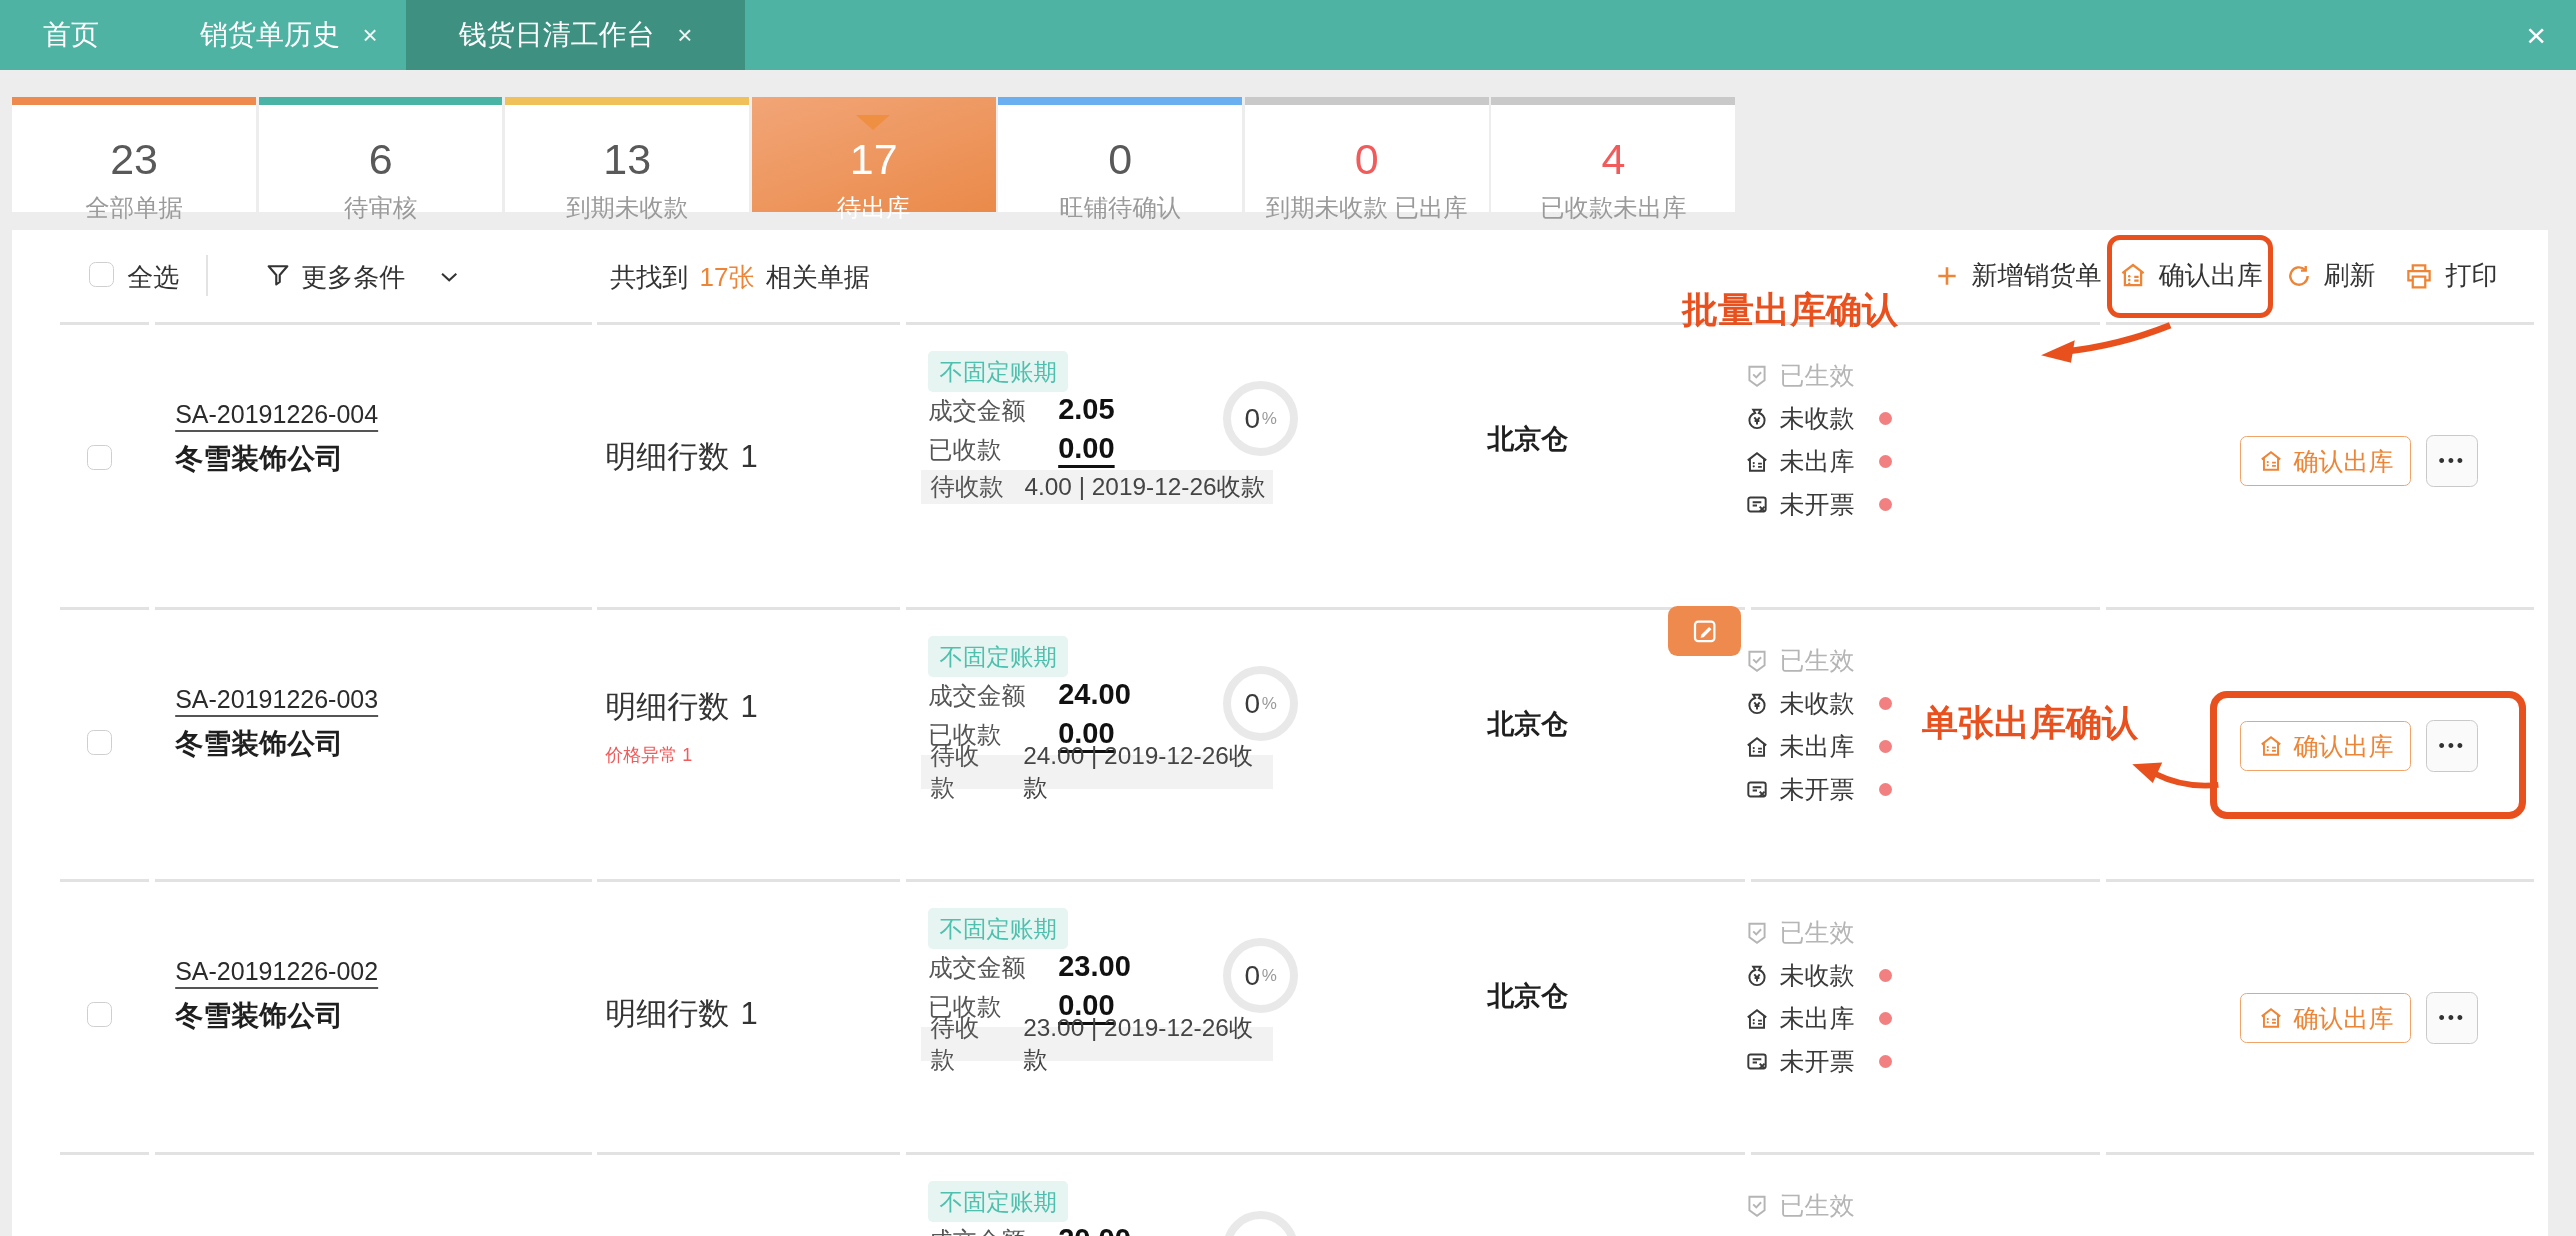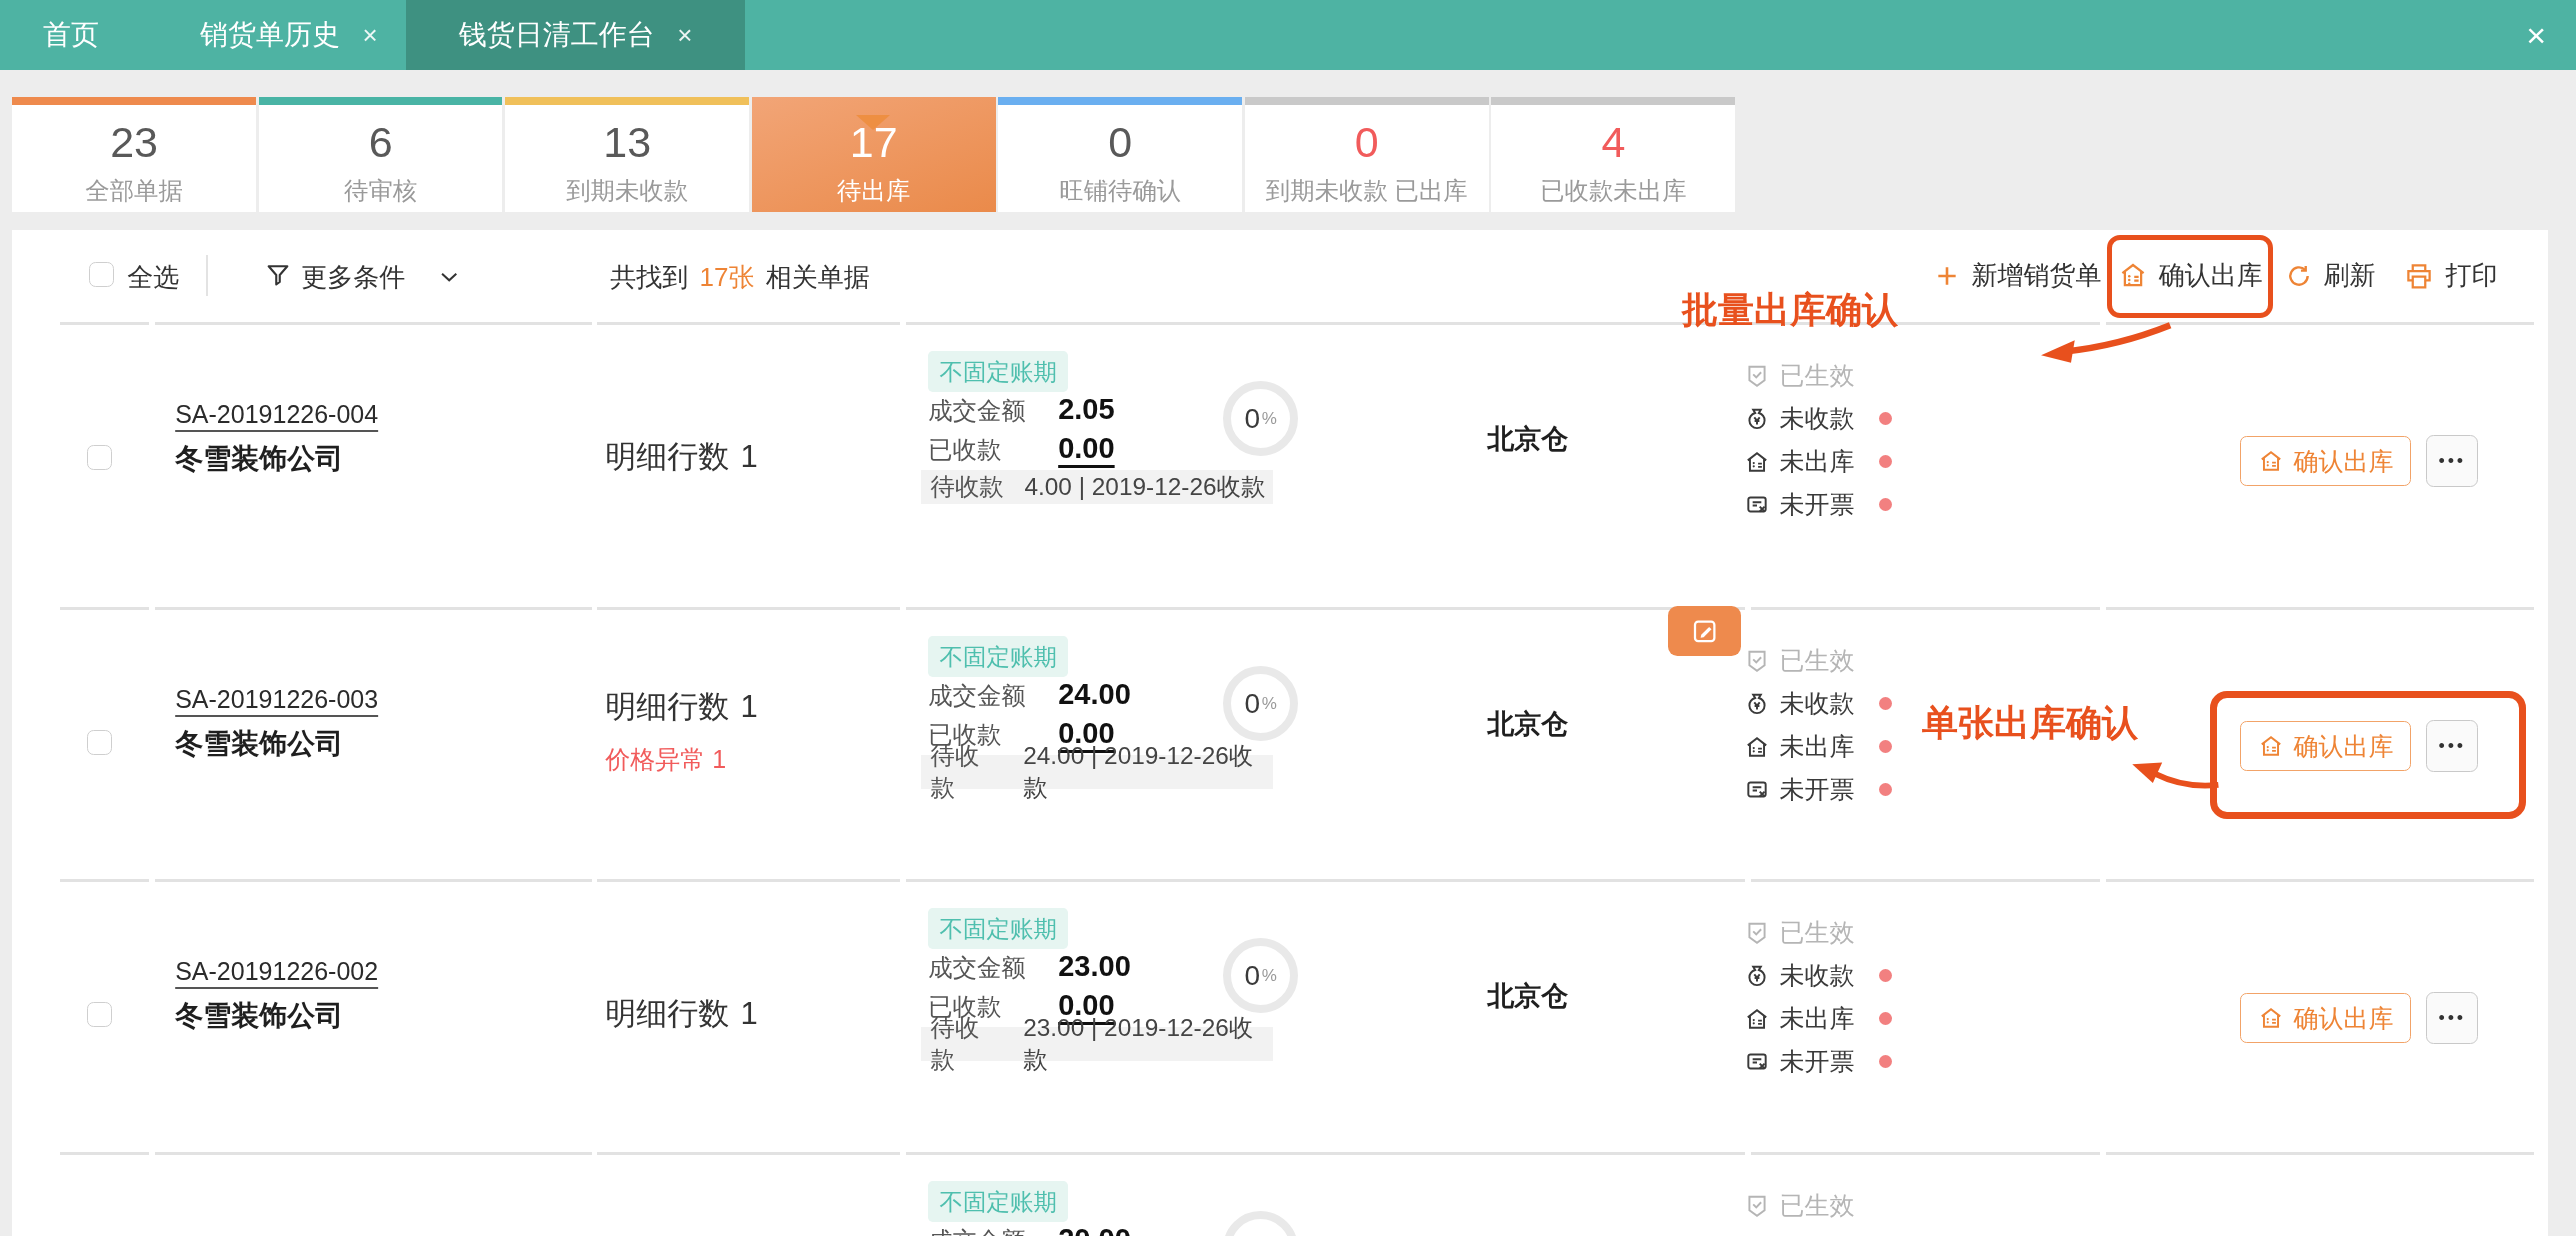--- a/index.html
+++ b/index.html
@@ -10,21 +10,21 @@
   
   .topbar { position:absolute; left:0; top:0; width:2576px; height:70px; background:#4eb3a3; display:flex; align-items:stretch; }
   .tab { display:flex; align-items:center; gap:22.5px; color:#fff; font-size:28px; padding:0 43px; cursor:default; }
   .tab.t2 { margin-left:30px; padding:0 28px; }
   .tab.active { background:#3e9181; padding:0 53px; }
   .tab-x { font-size:26px; opacity:.9; }
   .win-close { position:absolute; right:13px; top:0; height:70px; display:flex; align-items:center; color:#fff; font-size:34px; padding:0 17px; }
 
   
   .cards { position:absolute; left:12.2px; top:97px; width:1723px; height:115px; display:flex; gap:2.8px; }
-  .card { flex:1; background:#fff; display:flex; flex-direction:column; align-items:center; position:relative; padding-top:6px; }
+  .card { flex:1; background:#fff; display:flex; flex-direction:column; align-items:center; position:relative; padding-top:23px; }
   .card .accent { position:absolute; left:0; top:0; width:100%; height:7.5px; }
   .card .num { margin-top:15px; font-size:43px; font-weight:500; color:#595959; }
   .card .lbl { margin-top:7.5px; font-size:24.4px; color:#9a9a9a; white-space:nowrap; }
   .c0 .accent { background:#ee8a4d; } .c1 .accent { background:#49b4a5; } .c2 .accent { background:#f0c05a; }
   .c4 .accent { background:#6aaff0; } .c5 .accent { background:#c9c9c9; } .c6 .accent { background:#c9c9c9; }
   .c5 .num,.c6 .num { color:#f15b5b; }
   .card.active { background:linear-gradient(160deg,#f2a577,#ea8a4a); }
   .card.active .num,.card.active .lbl { color:#fff; }
   .card-pointer { position:absolute; left:856px; top:115px; width:0; height:0; border-left:17px solid transparent; border-right:17px solid transparent; border-top:15px solid #ee8f42; }
 
@@ -58,21 +58,21 @@
 
   
   .row { position:absolute; left:12.2px; width:2536px; }
   .row > * { position:absolute; }
   .r-cb { left:75px; top:120px; }
   .r-link { left:163px; top:75px; font-size:25px; color:#2b2b2b; text-decoration:underline; text-underline-offset:6.6px; text-decoration-color:#555; }
   .r-company { left:163px; top:115px; font-size:28px; font-weight:700; color:#1f1f1f; }
   .r-detail { left:593px; top:111px; font-size:31px; }
   .r-detail.up { top:76px; }
   .r-detail b { font-weight:400; margin-left:11.3px; }
-  .r-warn { left:593px; top:133px; font-size:25px; color:#f15b5b; }
+  .r-warn { left:593px; top:133px; font-size:18px; color:#f15b5b; }
   .r-badge { left:916px; top:26px; font-size:23.5px; color:#4fbfae; background:#e6f5f1; padding:4.7px 11.3px; border-radius:4.7px; }
   .amt { font-size:24.4px; color:#555; display:flex; align-items:baseline; }
   .amt .al { width:130px; }
   .amt .av { font-size:29px; font-weight:700; color:#111; }
   .r-deal { left:916px; top:68px; }
   .r-recv { left:916px; top:107px;justify-content:flex-end; }
   .r-recv .av { text-decoration:underline; text-decoration-thickness:2.8px; text-underline-offset:6.6px; }
   .r-pend { left:909px; top:145px; width:352px; height:34px; background:#f2f2f2; display:flex; align-items:center; font-size:24.4px; color:#555; padding-left:9.4px; }
   .r-pend .pv { margin-left:20.7px; color:#444; }
   .donut { left:1211px; top:56px; width:75px; height:75px; border:8.5px solid #e9e9e9; border-radius:50%; display:flex; align-items:center; justify-content:center; background:#fff; }

